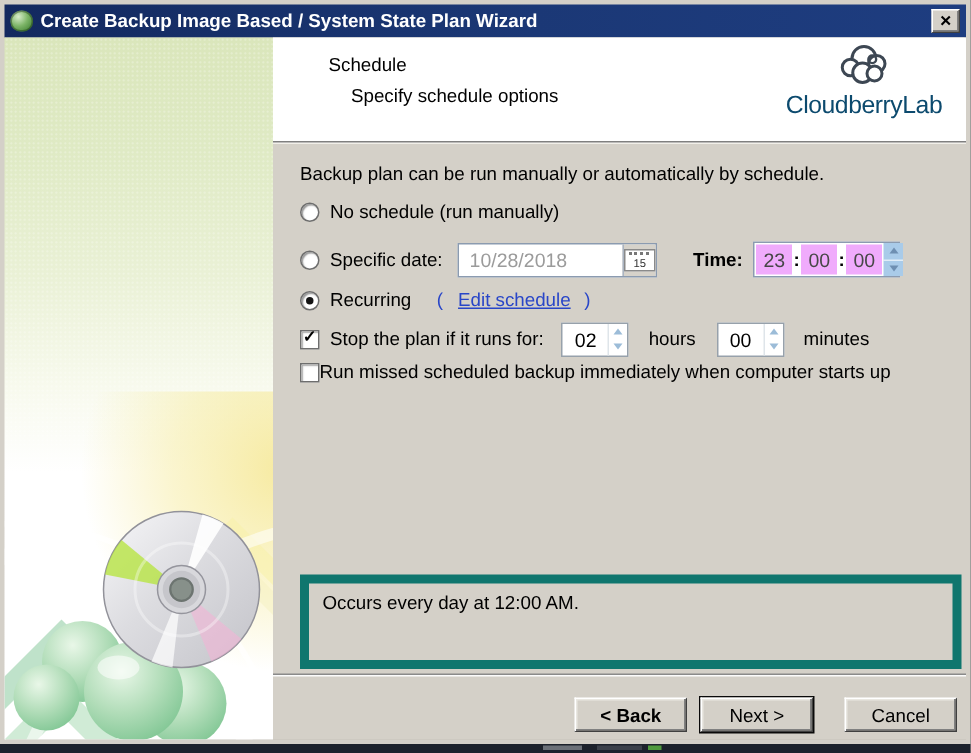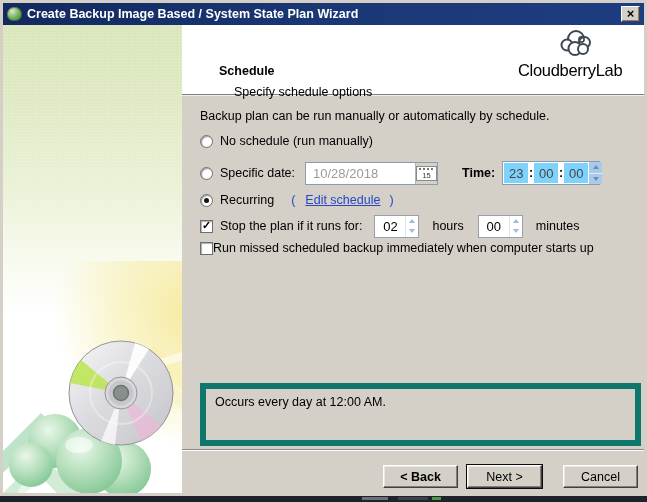--- a/index.html
+++ b/index.html
@@ -42,23 +42,23 @@
     background-size:3px 3px, auto;
   }
   .sidebar svg { position:absolute; left:0; bottom:0; display:block; }
   
   .main { position:absolute; top:22px; left:179px; right:0; bottom:0; background:#d4d0c8; }
   .header {
     position:absolute; top:0; left:0; right:0; height:70px; background:#fff;
     border-bottom:1px solid #7f7f7f; box-shadow:0 1px 0 #f1efe9;
     padding:11px 0 0 37px;
   }
-  .h-title { font-weight:bold;margin-top:28px; }
+  .h-title { font-weight:normal; }
   .h-sub { margin:7px 0 0 15px; }
-  .brand { position:absolute; top:3px; right:10px; width:116px; text-align:left; color:#000000; }
+  .brand { position:absolute; top:3px; right:10px; width:116px; text-align:center; color:#0c4a6e; }
   .brand svg { display:block; margin:0 auto; }
   .brand-name { font-size:16.5px; letter-spacing:-0.3px; margin-top:1px; }
   .row { position:absolute; left:18px; right:8px; display:flex; align-items:center; }
   #row-intro     { top:84px; }
   #row-nosched   { top:109px; gap:7px; }
   #row-date      { top:136px; height:24px; }
   #row-recurring { top:168px; gap:7px; }
   #row-stop      { top:189px; height:24px; }
   #row-missed    { top:216px; gap:0; }
   
@@ -90,21 +90,21 @@
     font-size:7.5px; color:#333; text-align:center; line-height:9px; padding-top:4px; position:relative;
   }
   .cal::before { content:""; position:absolute; top:1px; left:2px; right:2px; height:2px;
     background:repeating-linear-gradient(90deg,#777 0 2px, transparent 2px 4px); }
   .time-label { font-weight:bold; margin-left:24px; }
   .time-ctl {
     margin-left:7px; width:98px; height:24px; background:#fff;
     border:1px solid #8b9bb0; display:flex; align-items:center; padding-left:1px;
   }
   .tseg {
-    width:24px; height:20px; background:#7dd3fc; color:#474747; font-size:13px;
+    width:24px; height:20px; background:#f0abfc; color:#474747; font-size:13px;
     display:flex; align-items:center; justify-content:center; flex:none;
   }
   .tcolon { width:6px; text-align:center; font-weight:bold; flex:none; }
   .tspin { width:13px; height:22px; margin-left:1px; background:#a9cbe9; display:flex; flex-direction:column; flex:none; }
   .tspin .sbtn { flex:1; display:flex; align-items:center; justify-content:center; }
   .tspin .sbtn + .sbtn { border-top:1px solid rgba(255,255,255,.65); }
   .tri-up    { width:0; height:0; border-left:3px solid transparent; border-right:3px solid transparent; border-bottom:4px solid #6e8fb2; }
   .tri-down  { width:0; height:0; border-left:3px solid transparent; border-right:3px solid transparent; border-top:4px solid #6e8fb2; }
   
   .paren { color:#2946c8; margin-left:10px; }

